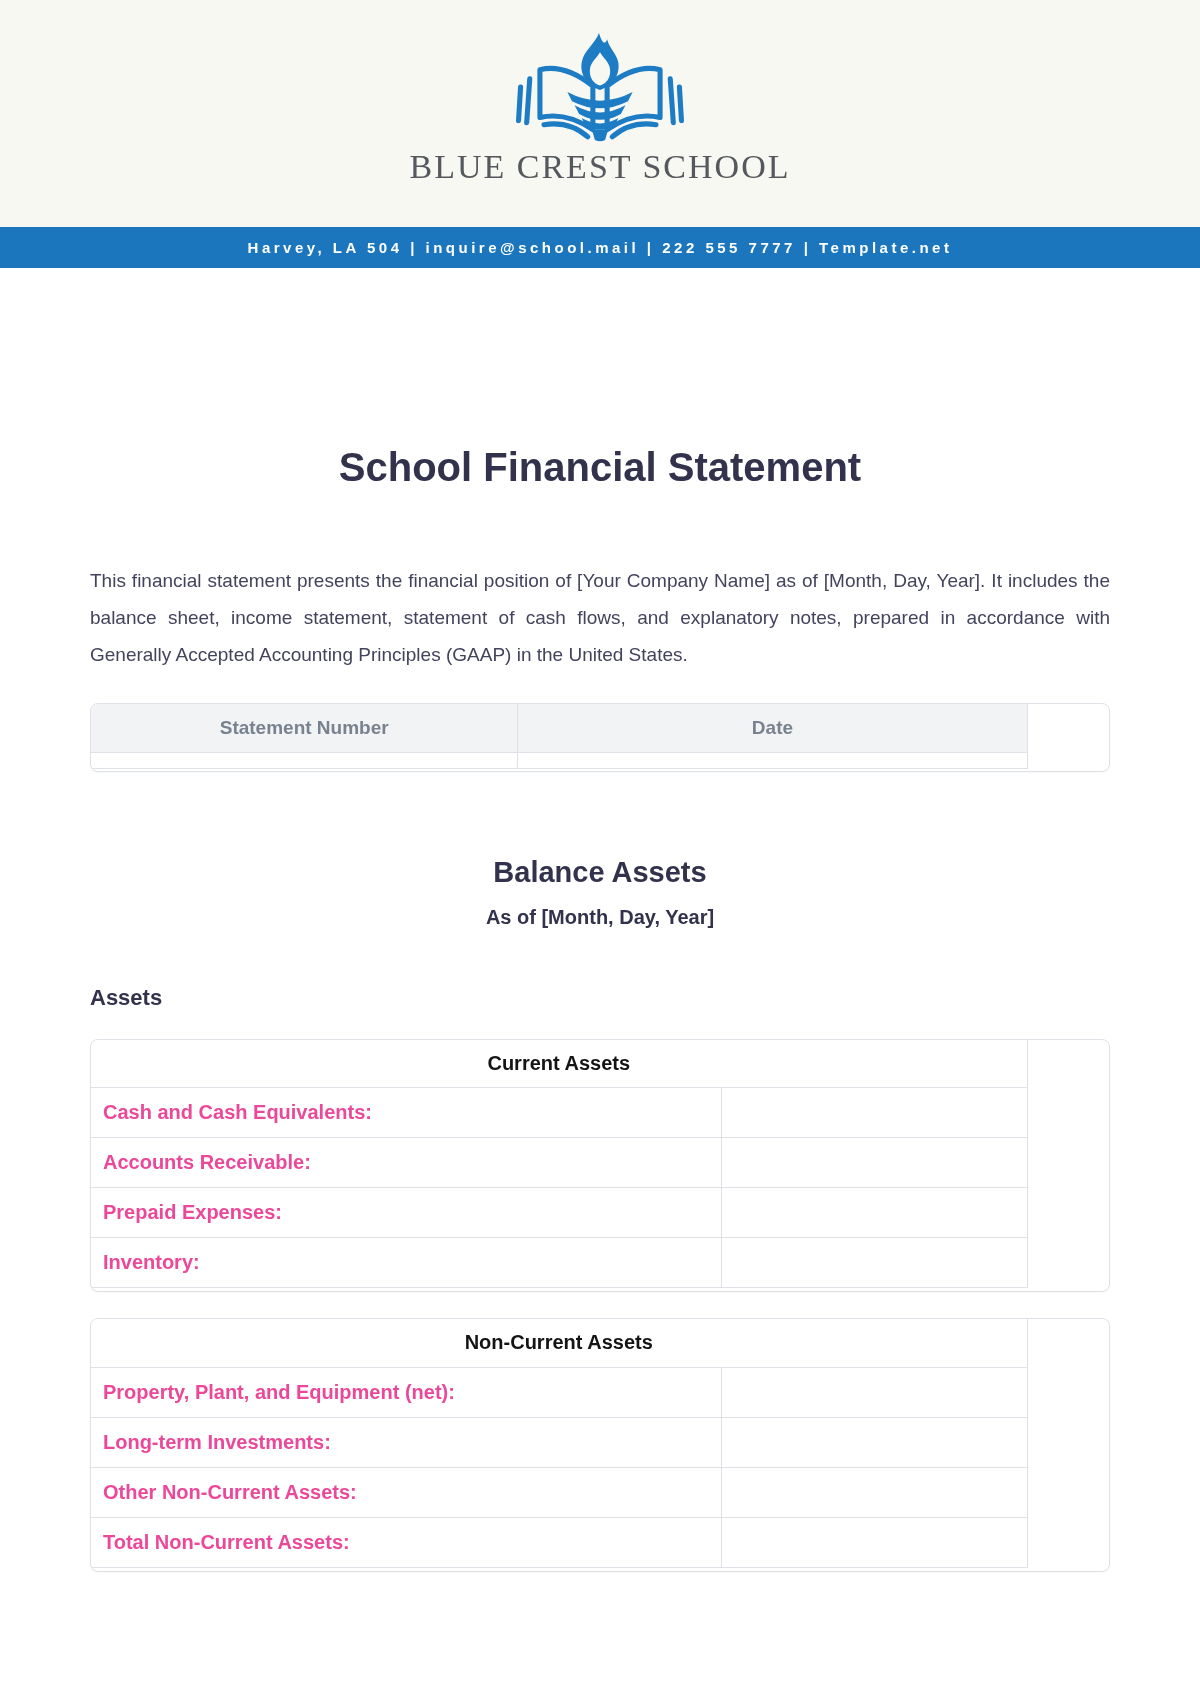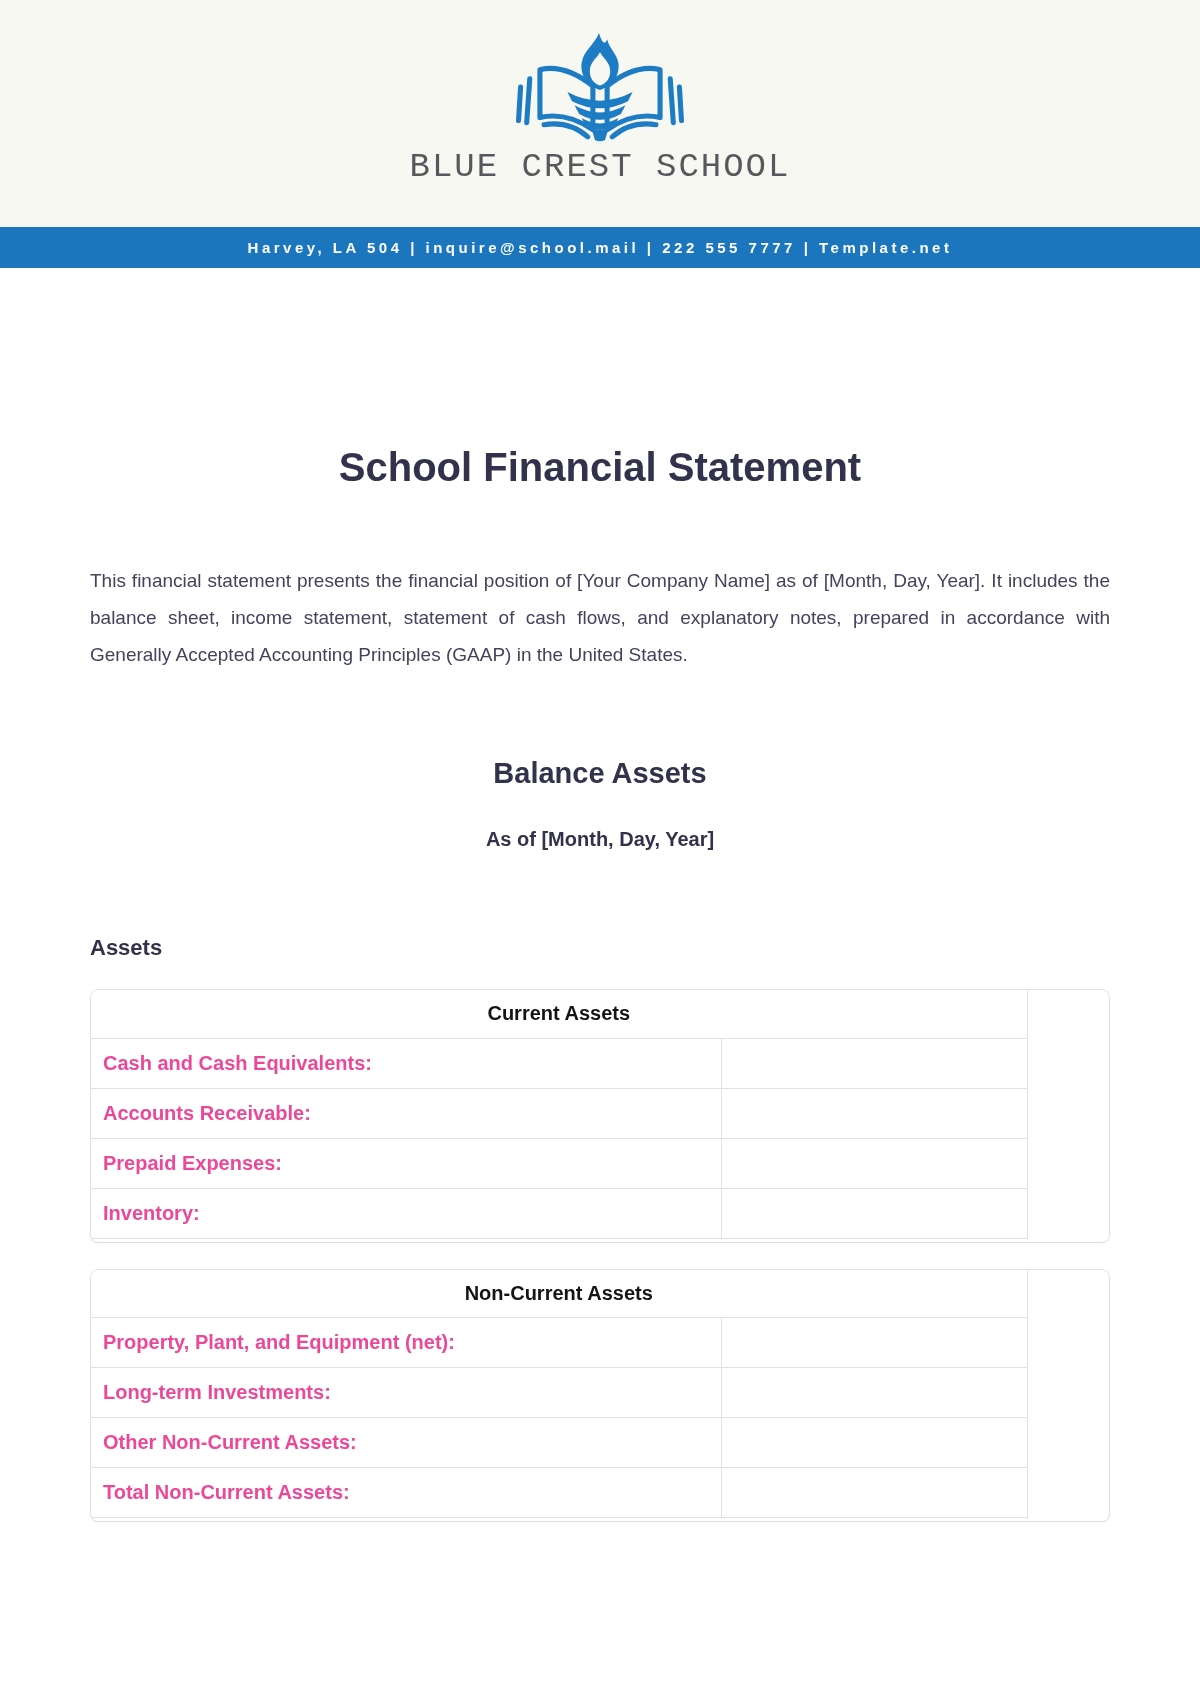--- a/index.html
+++ b/index.html
@@ -8,21 +8,21 @@
     width:1200px; height:1700px; overflow:hidden; background:#ffffff;
     font-family:"Liberation Sans", sans-serif; position:relative;
   }
   
   .masthead {
     height:227px; background:var(--band-bg,#f8f8f3);
     display:flex; flex-direction:column; align-items:center;
   }
   .logo-svg { margin-top:32px; width:176px; height:112px; display:block; }
   .school-name {
-    margin-top:4px; font-family:Liberation Mono, monospace;
+    margin-top:4px; font-family:Liberation Serif, serif;
     font-size:34px; letter-spacing:2px; color:#55595d;
   }
   
   .contact-bar {
     height:41px; background:var(--bar-bg,#1b76bd);
     display:flex; align-items:center; justify-content:center;
   }
   .contact-bar span {
     color:#ffffff; font-size:15px; letter-spacing:3.5px; font-weight:700;
   }
@@ -55,25 +55,25 @@
   .meta-wrap tbody td {
     height:16px; border-right:1px solid var(--border,#dee2e6);
     border-bottom:1px solid var(--border,#dee2e6);
   }
   
   h2.bs-heading {
     margin-top:84px; text-align:center;
     font-size:29px; font-weight:700; color:var(--navy,#32324c);
   }
   h3.bs-subheading {
-    margin-top:38px; text-align:center;
+    margin-top:17px; text-align:center;
     font-size:20px; font-weight:700; color:var(--navy,#32324c);
   }
   h4.section-heading {
-    margin-top:84px; font-size:22px; font-weight:700; color:var(--navy,#32324c);
+    margin-top:56px; font-size:22px; font-weight:700; color:var(--navy,#32324c);
   }
   
   .asset-wrap { margin-top:28px; padding-bottom:3px; }
   .asset-wrap.second { margin-top:26px; }
   .asset-wrap thead th {
     height:48px; text-align:center; font-size:20px; font-weight:700;
     color:#141414; background:#ffffff;
     border-right:1px solid var(--border,#dee2e6);
     border-bottom:1px solid var(--border,#dee2e6);
   }
@@ -122,20 +122,36 @@
 
   <div class="contact-bar">
     <span>Harvey, LA 504 | inquire@school.mail | 222 555 7777 | Template.net</span>
   </div>
 
   <main>
     <h1 class="doc-title">School Financial Statement</h1>
 
     <p class="intro">This financial statement presents the financial position of [Your Company Name] as of [Month, Day, Year]. It includes the balance sheet, income statement, statement of cash flows, and explanatory notes, prepared in accordance with Generally Accepted Accounting Principles (GAAP) in the United States.</p>
 
+    <div class="tbl-wrap meta-wrap">
+      <table>
+        <thead>
+          <tr>
+            <th class="c1">Statement Number</th>
+            <th class="c2">Date</th>
+          </tr>
+        </thead>
+        <tbody>
+          <tr>
+            <td></td>
+            <td></td>
+          </tr>
+        </tbody>
+      </table>
+    </div>
 
     <h2 class="bs-heading">Balance Assets</h2>
     <h3 class="bs-subheading">As of [Month, Day, Year]</h3>
 
     <h4 class="section-heading">Assets</h4>
 
     <div class="tbl-wrap asset-wrap">
       <table>
         <thead>
           <tr>

